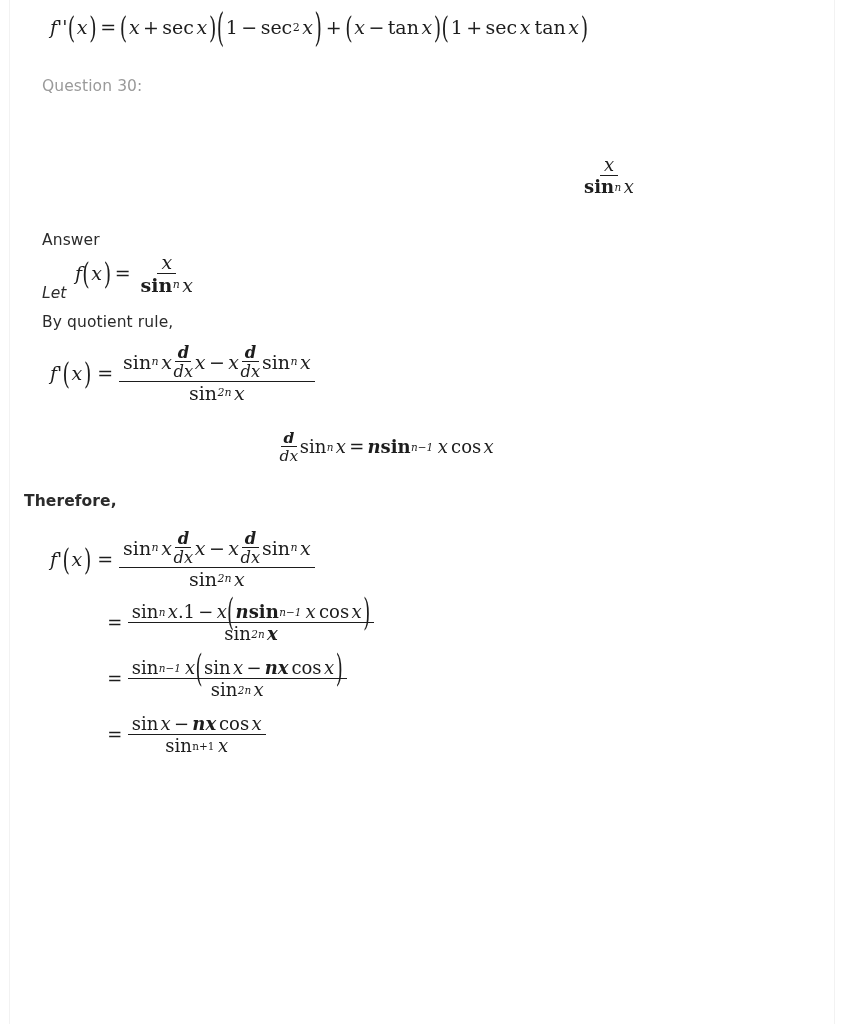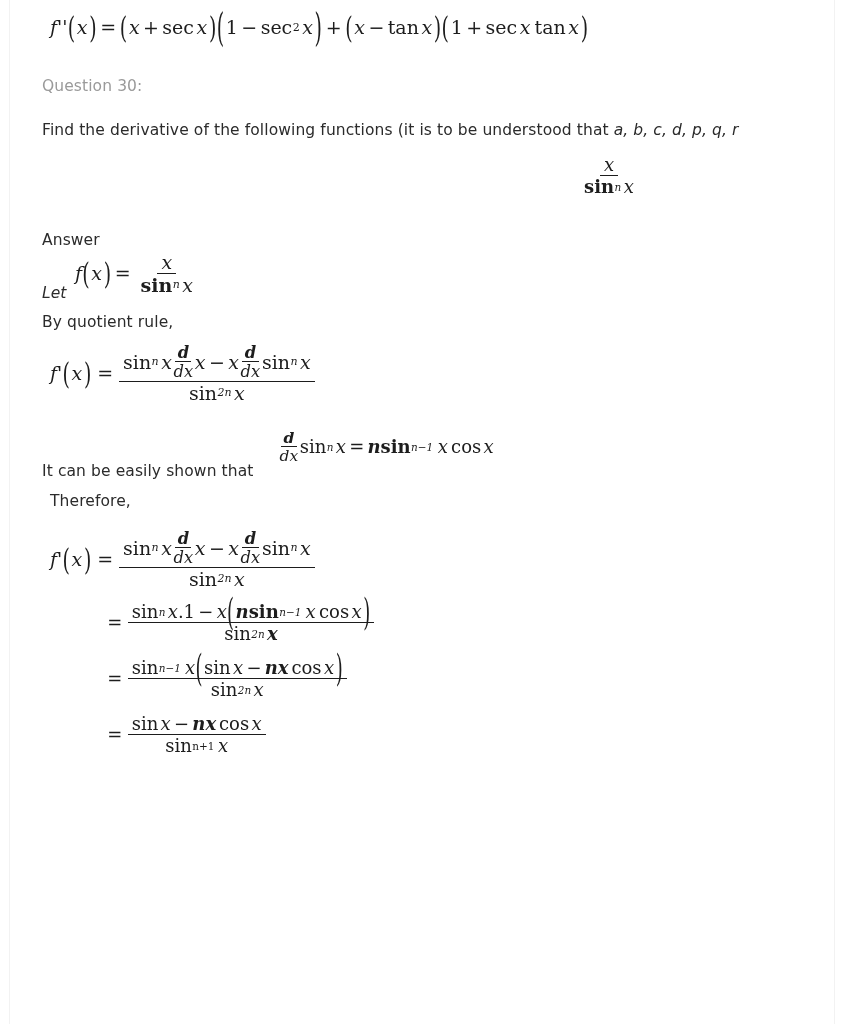--- a/index.html
+++ b/index.html
@@ -132,21 +132,21 @@
   #q-text-1      { left: 42px;  top: 120px; }
   #q-text-2      { left: 42px;  top: 186px; }
   #q-frac-inline { left: 578px; top: 155px; }
   #answer-label  { left: 42px;  top: 230px; }
   #let-label     { left: 42px;  top: 283px; font-style: italic; }
   #let-eq        { left: 75px;  top: 252px; }
   #quotient-lbl  { left: 42px;  top: 312px; }
   #eq-quot       { left: 50px;  top: 344px; }
   #shown-lbl     { left: 42px;  top: 461px; }
   #eq-shown      { left: 278px; top: 428px; }
-  #therefore-lbl { left: 50px;  top: 491px; }
+  #therefore-lbl { left: 24px;  top: 491px; font-weight: bold; }
   #eq-final-1    { left: 50px;  top: 530px; }
   #eq-step-2     { left: 104px; top: 602px; }
   #eq-step-3     { left: 104px; top: 658px; }
   #eq-step-4     { left: 104px; top: 714px; }
 
   .eqline { display: inline-flex; align-items: center; }
   .eqline .lhs { margin-right: .12em; }
 </style>
 </head>
 <body>
@@ -210,21 +210,20 @@
         <span class="rm" style="margin-left:.22em">tan</span>
             <span class="it thin">x</span>
       </span>
           <span class="pr">)</span>
         </span>
     </span>
   </div>
 
   <div class="blk prose muted" id="q-label">Question 30:</div>
 
-  <div class="blk prose" id="q-text-1"><span>Find the derivative of the following functions (it is to be understood that </span><em>a, b, c, d, p, q, r</em></div>
 
 
   <div class="blk" id="q-frac-inline">
     <span class="math" style="font-size:18px">
       <span class="frac">
         <span class="num">
             <span class="it">x</span>
           </span>
         <span class="den">
             <span class="bf">sin</span>
@@ -299,21 +298,20 @@
         </span>
         <span class="den">
           <span class="rm">sin</span>
             <sup class="sp">2n</sup>
             <span class="it thin">x</span>
         </span>
       </span>
     </span>
   </div>
 
-  <div class="blk prose" id="shown-lbl">It can be easily shown that</div>
 
   <div class="blk" id="eq-shown">
     <span class="math eqline" style="font-size:18px">
       <span class="ddx">
           <span class="t">d</span>
           <span class="b">dx</span>
         </span>
       <span class="rm">sin</span>
         <sup class="sp">n</sup>
         <span class="it thin">x</span>

